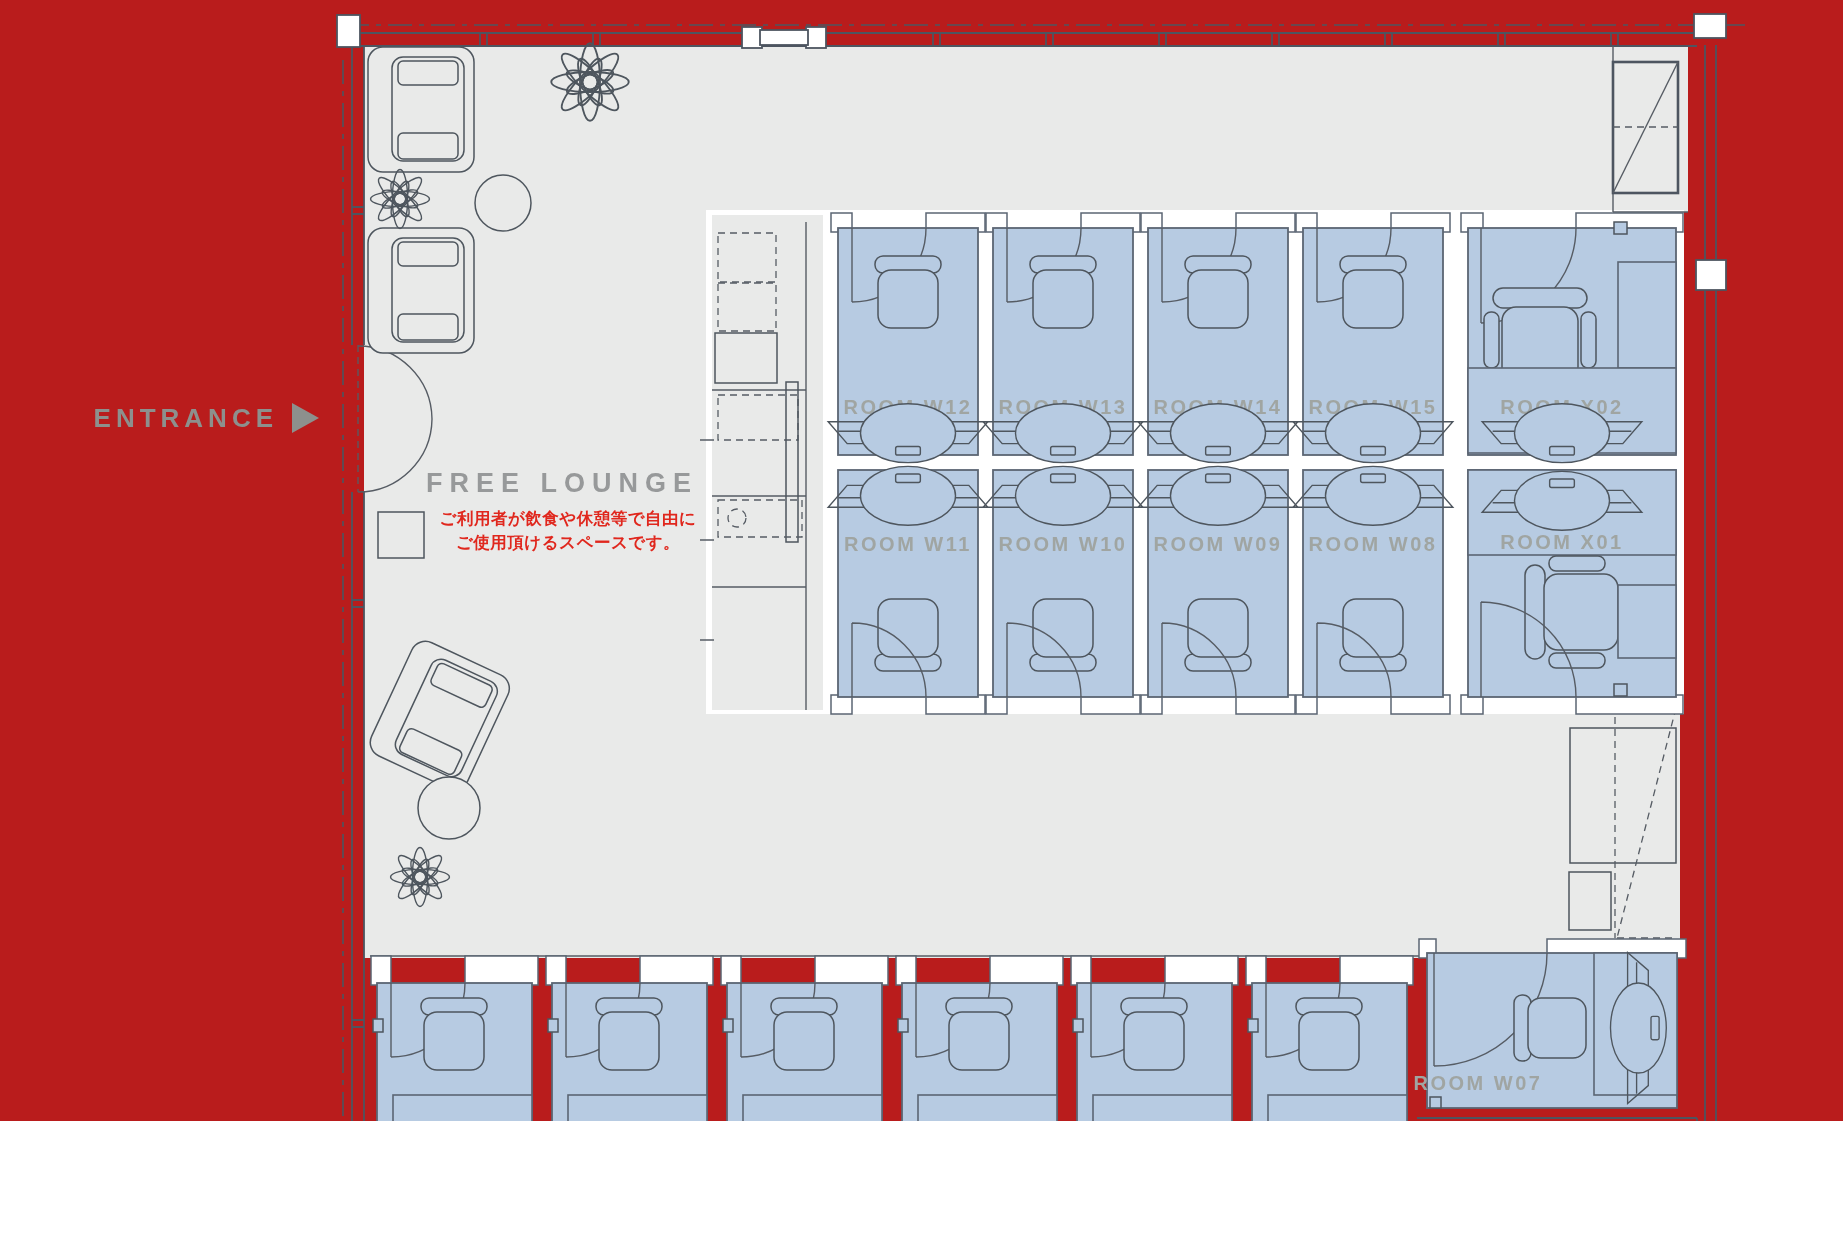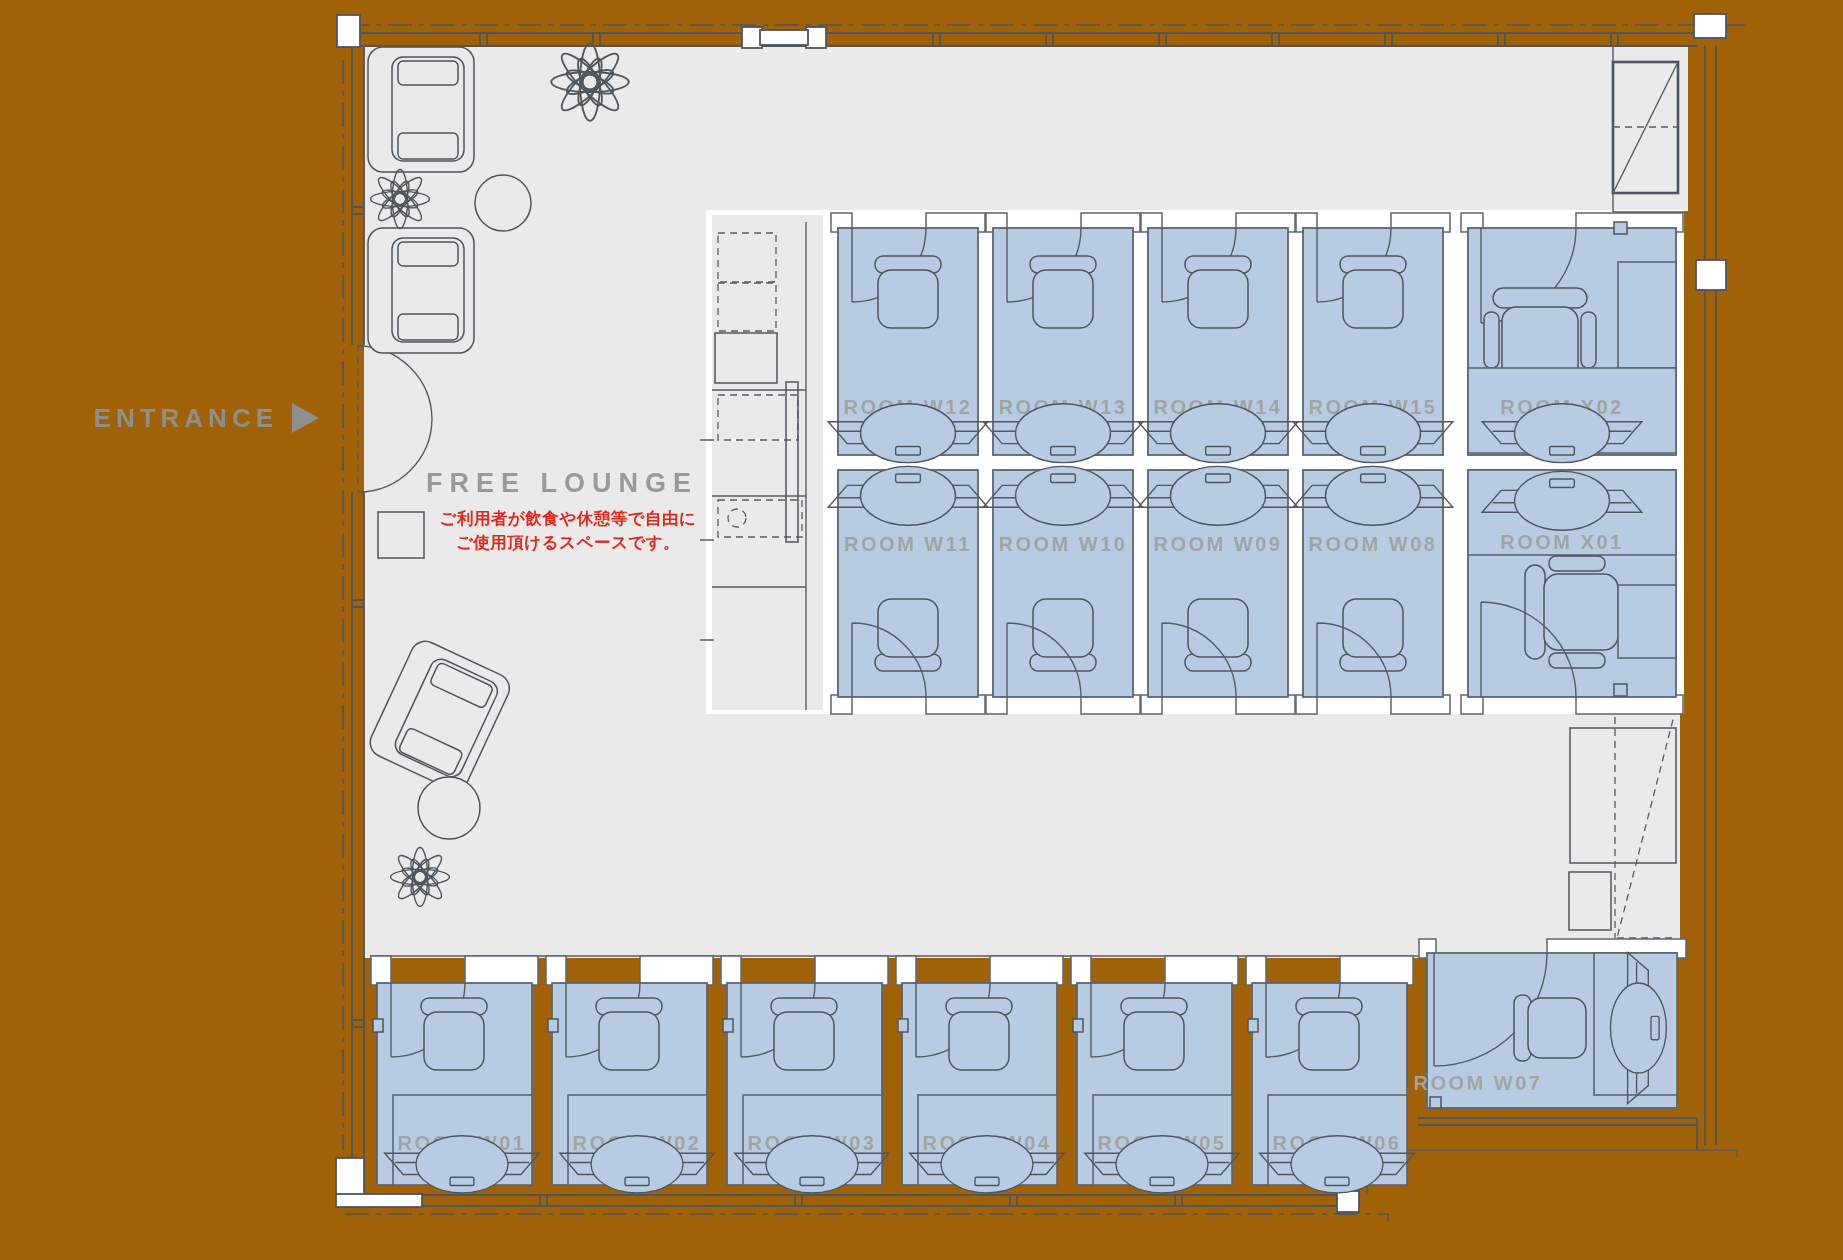--- a/index.html
+++ b/index.html
@@ -1,16 +1,16 @@
 <!DOCTYPE html>
 <html><head>
 <meta charset="utf-8">
 <style>
   html,body{margin:0;padding:0;background:#ffffff;}
-  .canvas{position:relative;width:1843px;height:1260px;background:#a16207;overflow:hidden;
+  .canvas{position:relative;width:1843px;height:1121px;background:#b91c1c;overflow:hidden;
           font-family:"Liberation Sans",sans-serif;}
   svg{position:absolute;left:0;top:0;}
   
   .wall  {stroke:#4d5560;stroke-width:1.8;fill:none;}
   .wallh {stroke:#4d5560;stroke-width:2.6;fill:none;}
   .thin  {stroke:#565c64;stroke-width:1.4;fill:none;}
   .dash  {stroke:#565c64;stroke-width:1.3;fill:none;stroke-dasharray:7 5;}
   .dashdot{stroke:#4d5560;stroke-width:1.6;fill:none;stroke-dasharray:24 7 5 7;}
   .gray  {fill:#e9eae9;stroke:none;}
   .whitebg{fill:#ffffff;stroke:none;}

